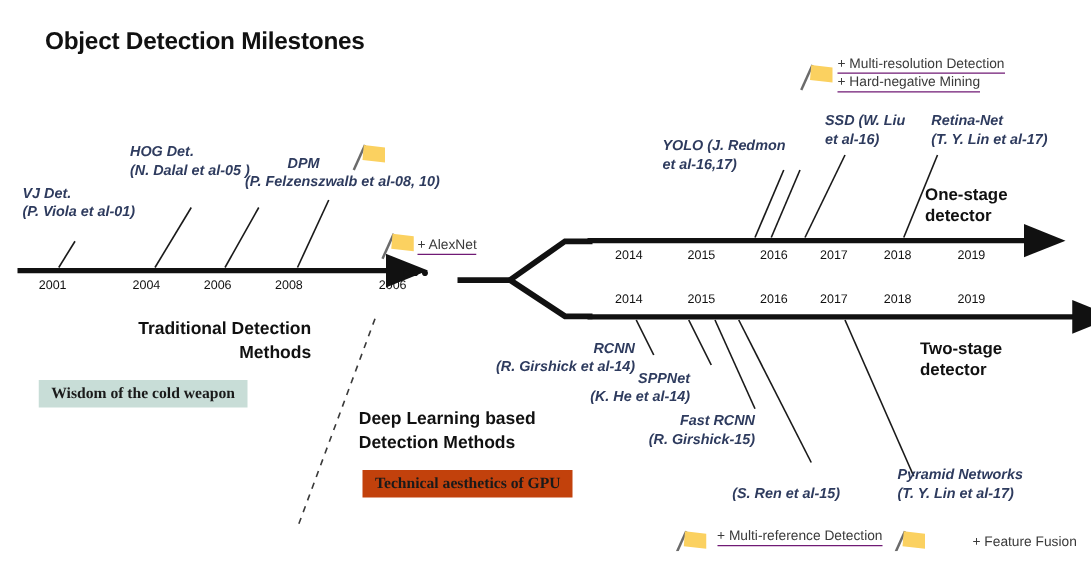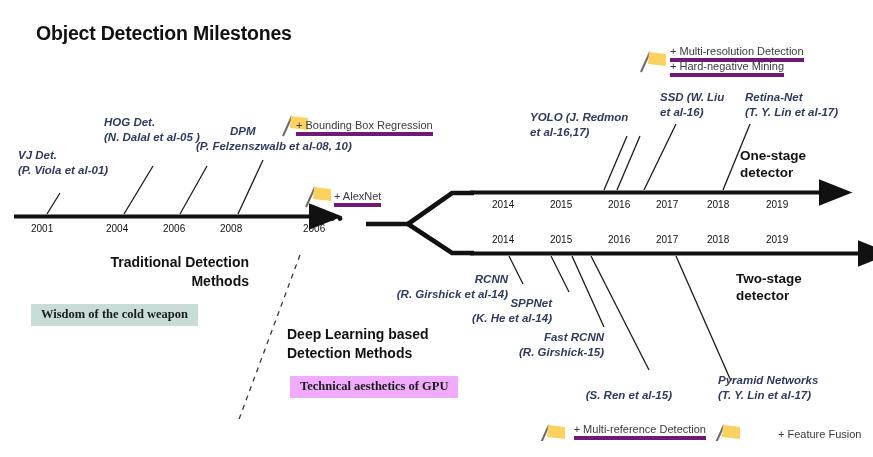--- a/index.html
+++ b/index.html
@@ -79,21 +79,21 @@
   .annot {
     position: absolute;
     font-size: 11px;
     color: #3a3a3a;
     font-family: "Liberation Sans", sans-serif;
     line-height: 14px;
     white-space: nowrap;
   }
   .annot .u {
     display: inline-block;
-    border-bottom: 4px solid #701a75;
+    border-bottom: 1px solid #701a75;
     padding-bottom: 0px;
   }
   .annot.rgt { text-align: right; }
   .dots {
     position: absolute;
     font-size: 17px;
     font-weight: bold;
     color: #111111;
     letter-spacing: 1.5px;
     line-height: 10px;
@@ -181,37 +181,36 @@
 
   <div class="lbl" style="left:18px; top:148px;">VJ Det.</div>
   <div class="lbl" style="left:18px; top:163px;">(P. Viola et al-01)</div>
 
   <div class="lbl" style="left:104px; top:115px;">HOG Det.</div>
   <div class="lbl" style="left:104px; top:130px;">(N. Dalal et al-05 )</div>
 
   <div class="lbl" style="left:230px; top:124px;">DPM</div>
   <div class="lbl" style="left:196px; top:139px;">(P. Felzenszwalb et al-08, 10)</div>
 
-  <div class="annot" style="left:296px; top:118px;"><span class="u">+ Bounding Box Regression</span></div>
   <div class="annot" style="left:334px; top:189px;"><span class="u">+ AlexNet</span></div>
 
   <div class="year" style="left:31px; top:223px;">2001</div>
   <div class="year" style="left:106px; top:223px;">2004</div>
   <div class="year" style="left:163px; top:223px;">2006</div>
   <div class="year" style="left:220px; top:223px;">2008</div>
   <div class="year" style="left:303px; top:223px;">2006</div>
   <div class="dots" style="left:322px; top:214px;">•••</div>
 
   <div class="groupLbl rgt" style="left:42px; top:253px; width:207px;">Traditional Detection</div>
   <div class="groupLbl rgt" style="left:42px; top:272px; width:207px;">Methods</div>
   <div class="hlbox" style="left:31px; top:304px; background:#c8ddd7;">Wisdom of the cold weapon</div>
 
   <div class="groupLbl" style="left:287px; top:325px;">Deep Learning based</div>
   <div class="groupLbl" style="left:287px; top:344px;">Detection Methods</div>
-  <div class="hlbox" style="left:290px; top:376px; background:#f0abfc;">Technical aesthetics of GPU</div>
+  <div class="hlbox" style="left:290px; top:376px; background:#c2410c;">Technical aesthetics of GPU</div>
 
   <div class="annot" style="left:670px; top:44px;"><span class="u">+ Multi-resolution Detection</span></div>
   <div class="annot" style="left:670px; top:59px;"><span class="u">+ Hard-negative Mining</span></div>
 
   <div class="lbl" style="left:530px; top:110px;">YOLO (J. Redmon</div>
   <div class="lbl" style="left:530px; top:125px;">et al-16,17)</div>
 
   <div class="lbl" style="left:660px; top:90px;">SSD (W. Liu</div>
   <div class="lbl" style="left:660px; top:105px;">et al-16)</div>
 

